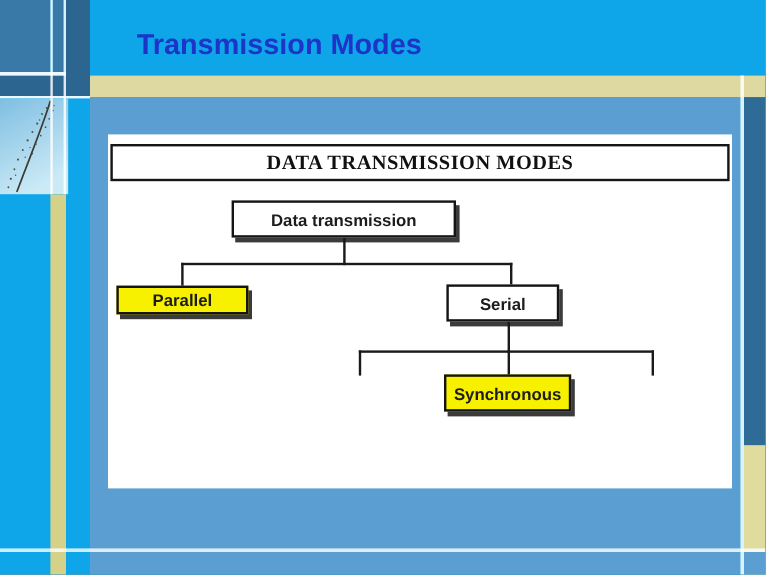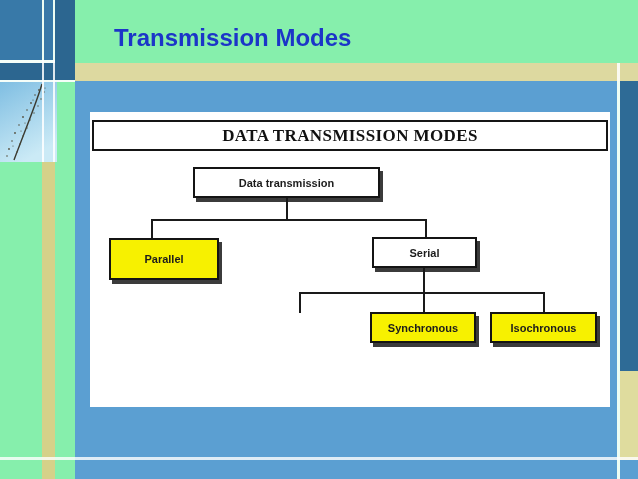--- a/index.html
+++ b/index.html
@@ -1,18 +1,18 @@
 <!DOCTYPE html>
 <html><head>
 <meta charset="utf-8">
 <style>
   html,body{margin:0;padding:0;background:#888;}
   .slide{
     position:relative;width:638px;height:479px;overflow:hidden;
-    background:#86efac;
+    background:#0ea5e9;
     font-family:"Liberation Sans",sans-serif;
   }
   .abs{position:absolute;}
 
   
   .sq-blue-1{left:0;top:0;width:42px;height:60px;background:#3879A8;}
   .sq-blue-2{left:44px;top:0;width:9px;height:60px;background:#3879A8;}
   .dark-v{left:55px;top:0;width:20px;height:80px;background:#2C6690;}
   .dark-band{left:0;top:63px;width:55px;height:17px;background:#2C6690;}
   .hline-top{left:0;top:60px;width:55px;height:3px;background:rgba(255,255,255,.92);}
@@ -44,29 +44,29 @@
     border:2px solid #151515;box-sizing:border-box;background:#fff;
     display:flex;align-items:center;justify-content:center;
     font-family:"Liberation Serif",serif;font-weight:bold;font-size:17px;
     letter-spacing:.4px;color:#111;
   }
   .node{
     position:absolute;box-sizing:border-box;
     border:2px solid #141414;
     box-shadow:3px 4px 0 rgba(25,25,25,.85);
     display:flex;align-items:center;justify-content:center;
-    font-size:11px;font-weight:600;color:#1c1c1c;
+    font-size:14px;font-weight:600;color:#1c1c1c;
   }
   .node.white{background:#FFFFFF;}
   .node.yellow{background:#F7F100;}
   .cline{position:absolute;background:#1a1a1a;}
 
   .n-root {left:103px;top:55px; width:187px;height:31px;}
-  .n-par  {left:19px;  top:126px;width:110px;height:42px;}
-  .n-ser  {left:282px;top:125px;width:105px;height:31px;}
+  .n-par  {left:7px;  top:126px;width:110px;height:24px;}
+  .n-ser  {left:282px;top:125px;width:94px;height:31px;}
   .n-async{left:157px;top:200px;width:106px;height:31px;}
   .n-sync {left:280px;top:200px;width:106px;height:31px;text-align:center;}
   .n-iso  {left:400px;top:200px;width:107px;height:31px;}
 
   .l-v1{left:196px;top:86px; width:2px;height:23px;}
   .l-h1{left:61px; top:107px;width:276px;height:2px;}
   .l-v2{left:61px; top:107px;width:2px;height:20px;}
   .l-v3{left:335px;top:107px;width:2px;height:20px;}
   .l-v4{left:333px;top:156px;width:2px;height:26px;}
   .l-h2{left:209px;top:180px;width:246px;height:2px;}
@@ -148,16 +148,15 @@
     <div class="cline l-v4"></div>
     <div class="cline l-h2"></div>
     <div class="cline l-v5"></div>
     <div class="cline l-v6"></div>
     <div class="cline l-v7"></div>
 
     <div class="node white n-root">Data transmission</div>
     <div class="node yellow n-par">Parallel</div>
     <div class="node white n-ser">Serial</div>
     <div class="node yellow n-sync">Synchronous</div>
-    <div class="node yellow n-iso">Isochronous</div>
   </div>
 
 </div>
 
 </body></html>

